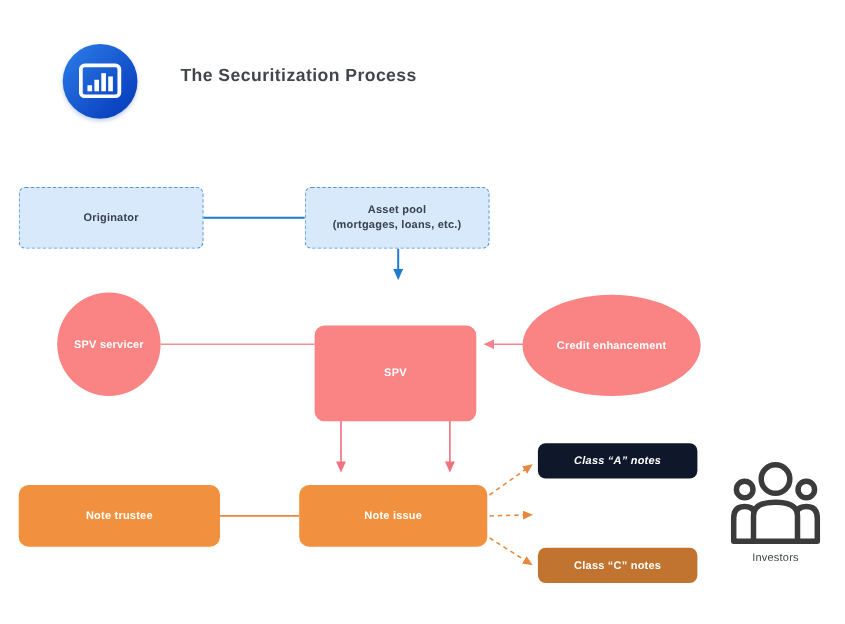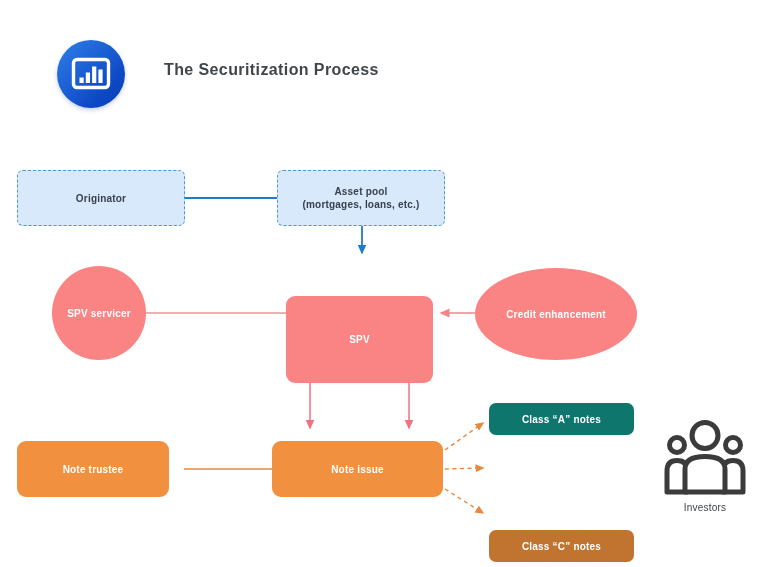--- a/index.html
+++ b/index.html
@@ -33,29 +33,29 @@
     background:#fa8383;color:#ffffff;display:flex;align-items:center;justify-content:center;
   }
   .shape-spv-servicer{left:52px;top:266px;width:94px;height:94px;border-radius:50%;}
   .shape-spv{left:286px;top:268px;width:147px;height:87px;border-radius:9px;margin-top:28px;}
   .shape-credit{left:475px;top:268px;width:162px;height:92px;border-radius:50%;}
   
   .box-orange{
     background:#f1913f;color:#ffffff;border-radius:9px;
     display:flex;align-items:center;justify-content:center;
   }
-  .box-trustee{left:17px;top:441px;width:152px;height:56px;}
+  .box-trustee{left:17px;top:441px;width:183px;height:56px;}
   .box-issue{left:272px;top:441px;width:171px;height:56px;}
   .chip{
     width:145px;height:32px;border-radius:7px;color:#ffffff;
     display:flex;align-items:center;justify-content:center;
   }
-  .chip-a{left:489px;top:403px;background:#0f766e;}
+  .chip-a{left:489px;top:403px;background:#0f172a;font-style:italic;}
   .chip-b{left:489px;top:450px;background:#de883e;}
-  .chip-c{left:489px;top:498px;background:#c1742f;margin-top:32px;}
+  .chip-c{left:489px;top:498px;background:#c1742f;}
   
   .investors-icon{left:663px;top:418px;width:84px;height:80px;}
   .investors-label{left:663px;top:502px;width:84px;text-align:center;font-size:10px;font-weight:normal;color:#3f4447;letter-spacing:.2px;}
   
   .edges{left:0;top:0;width:768px;height:567px;pointer-events:none;}
 </style>
 </head>
 <body>
 
 <div class="canvas">

